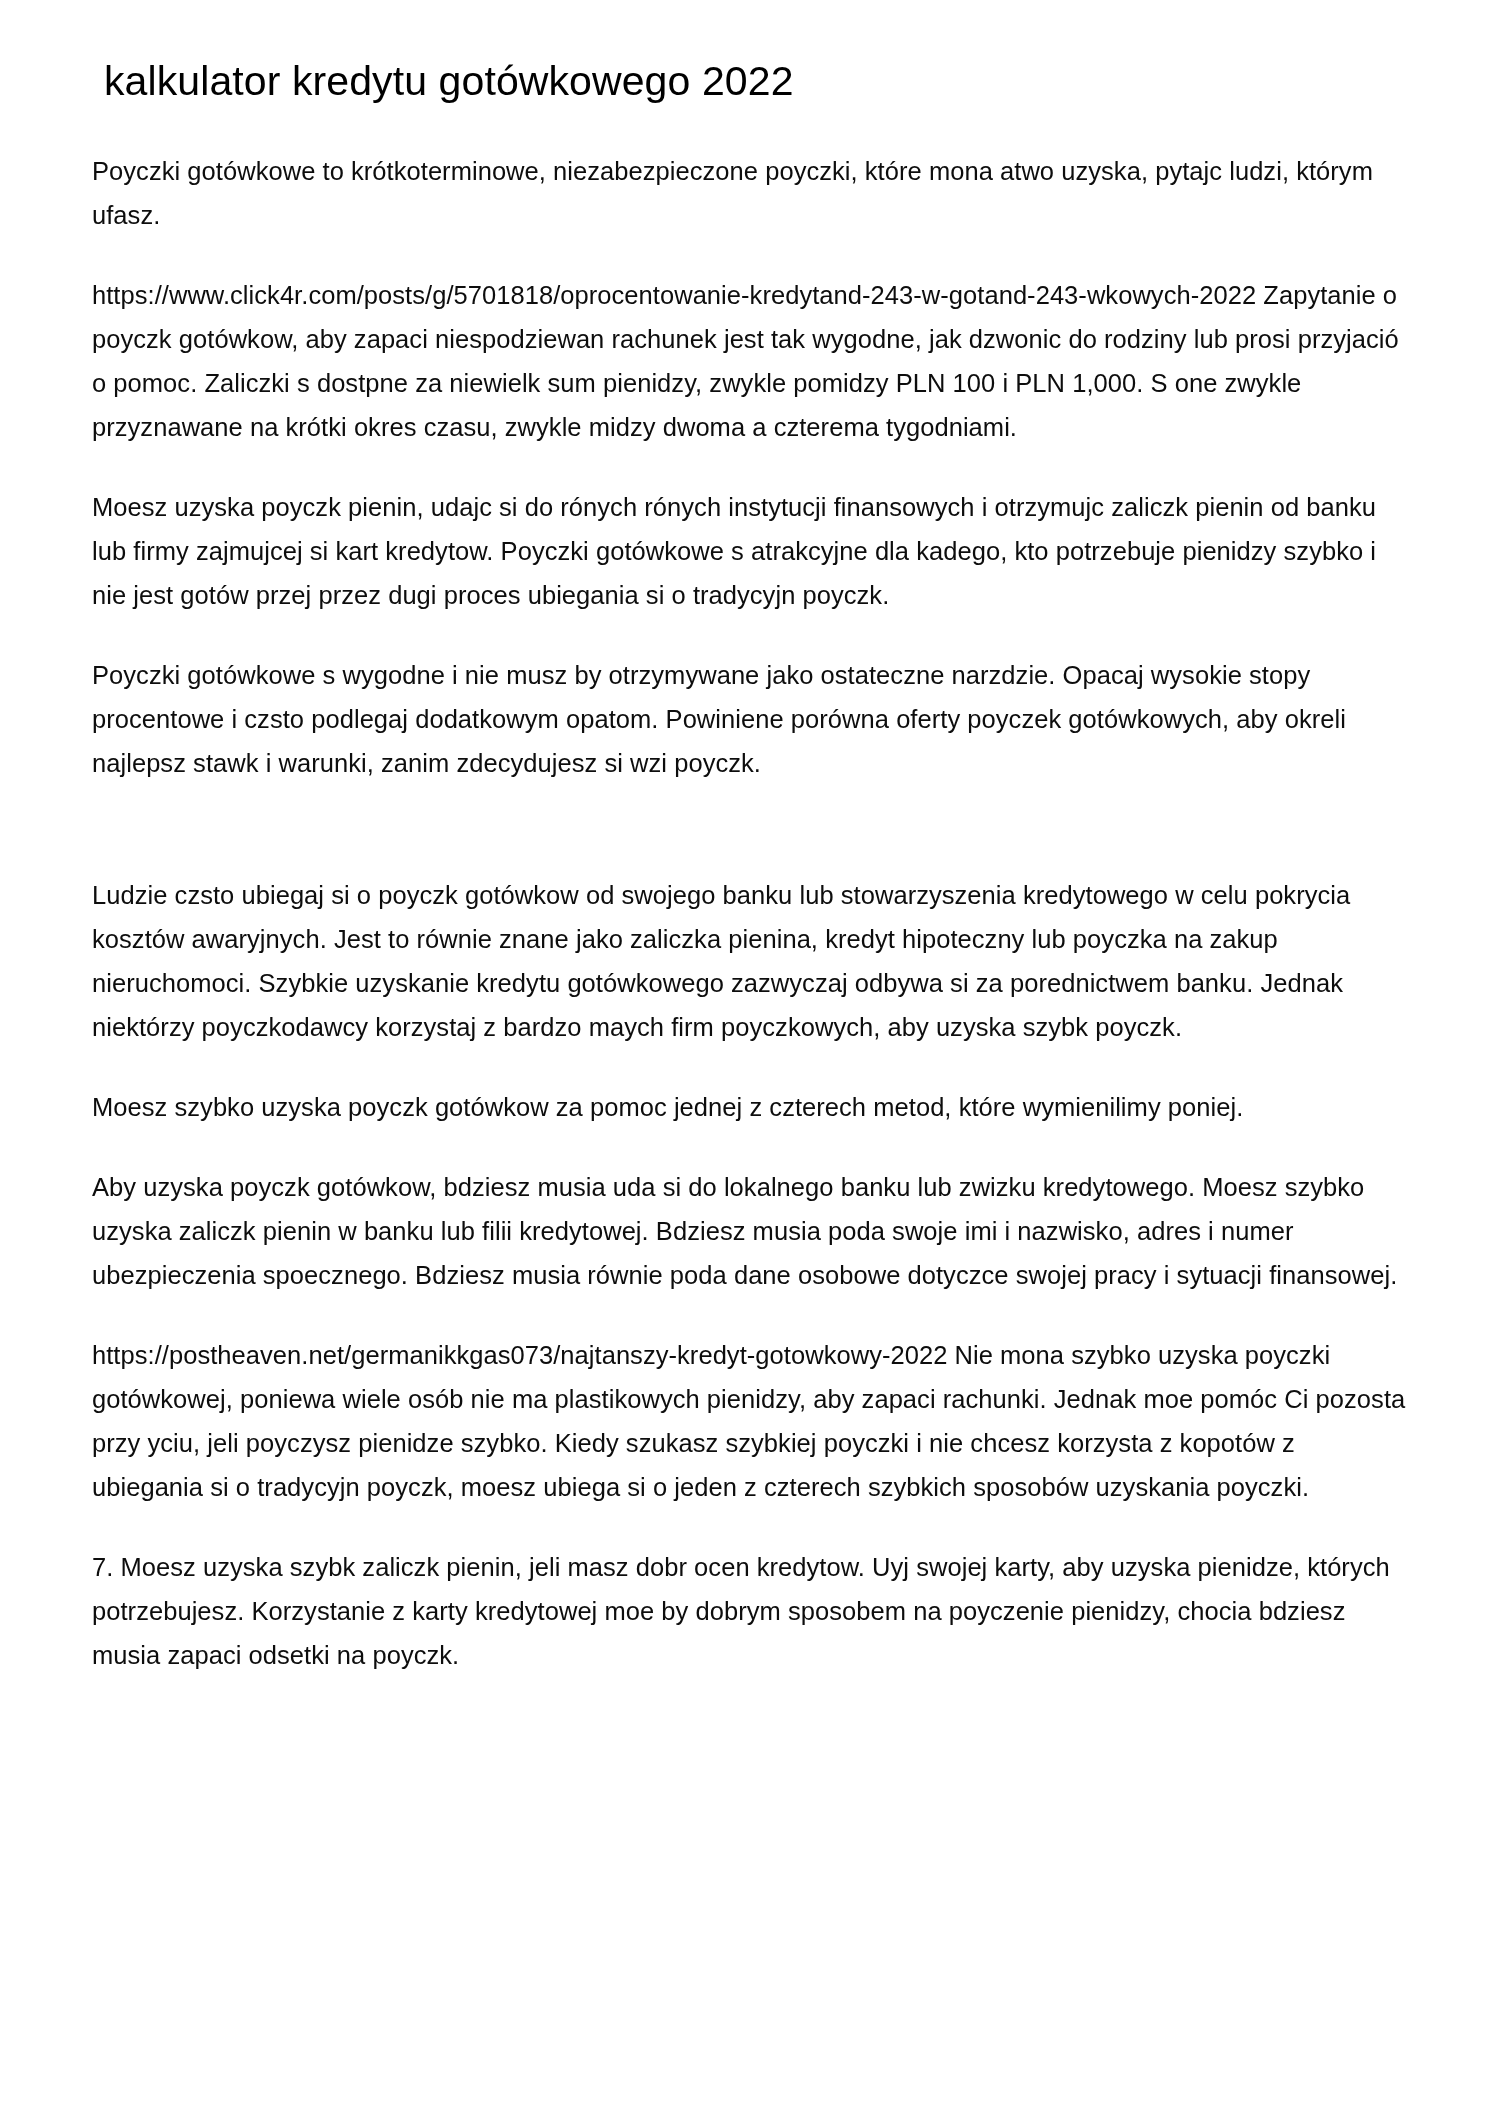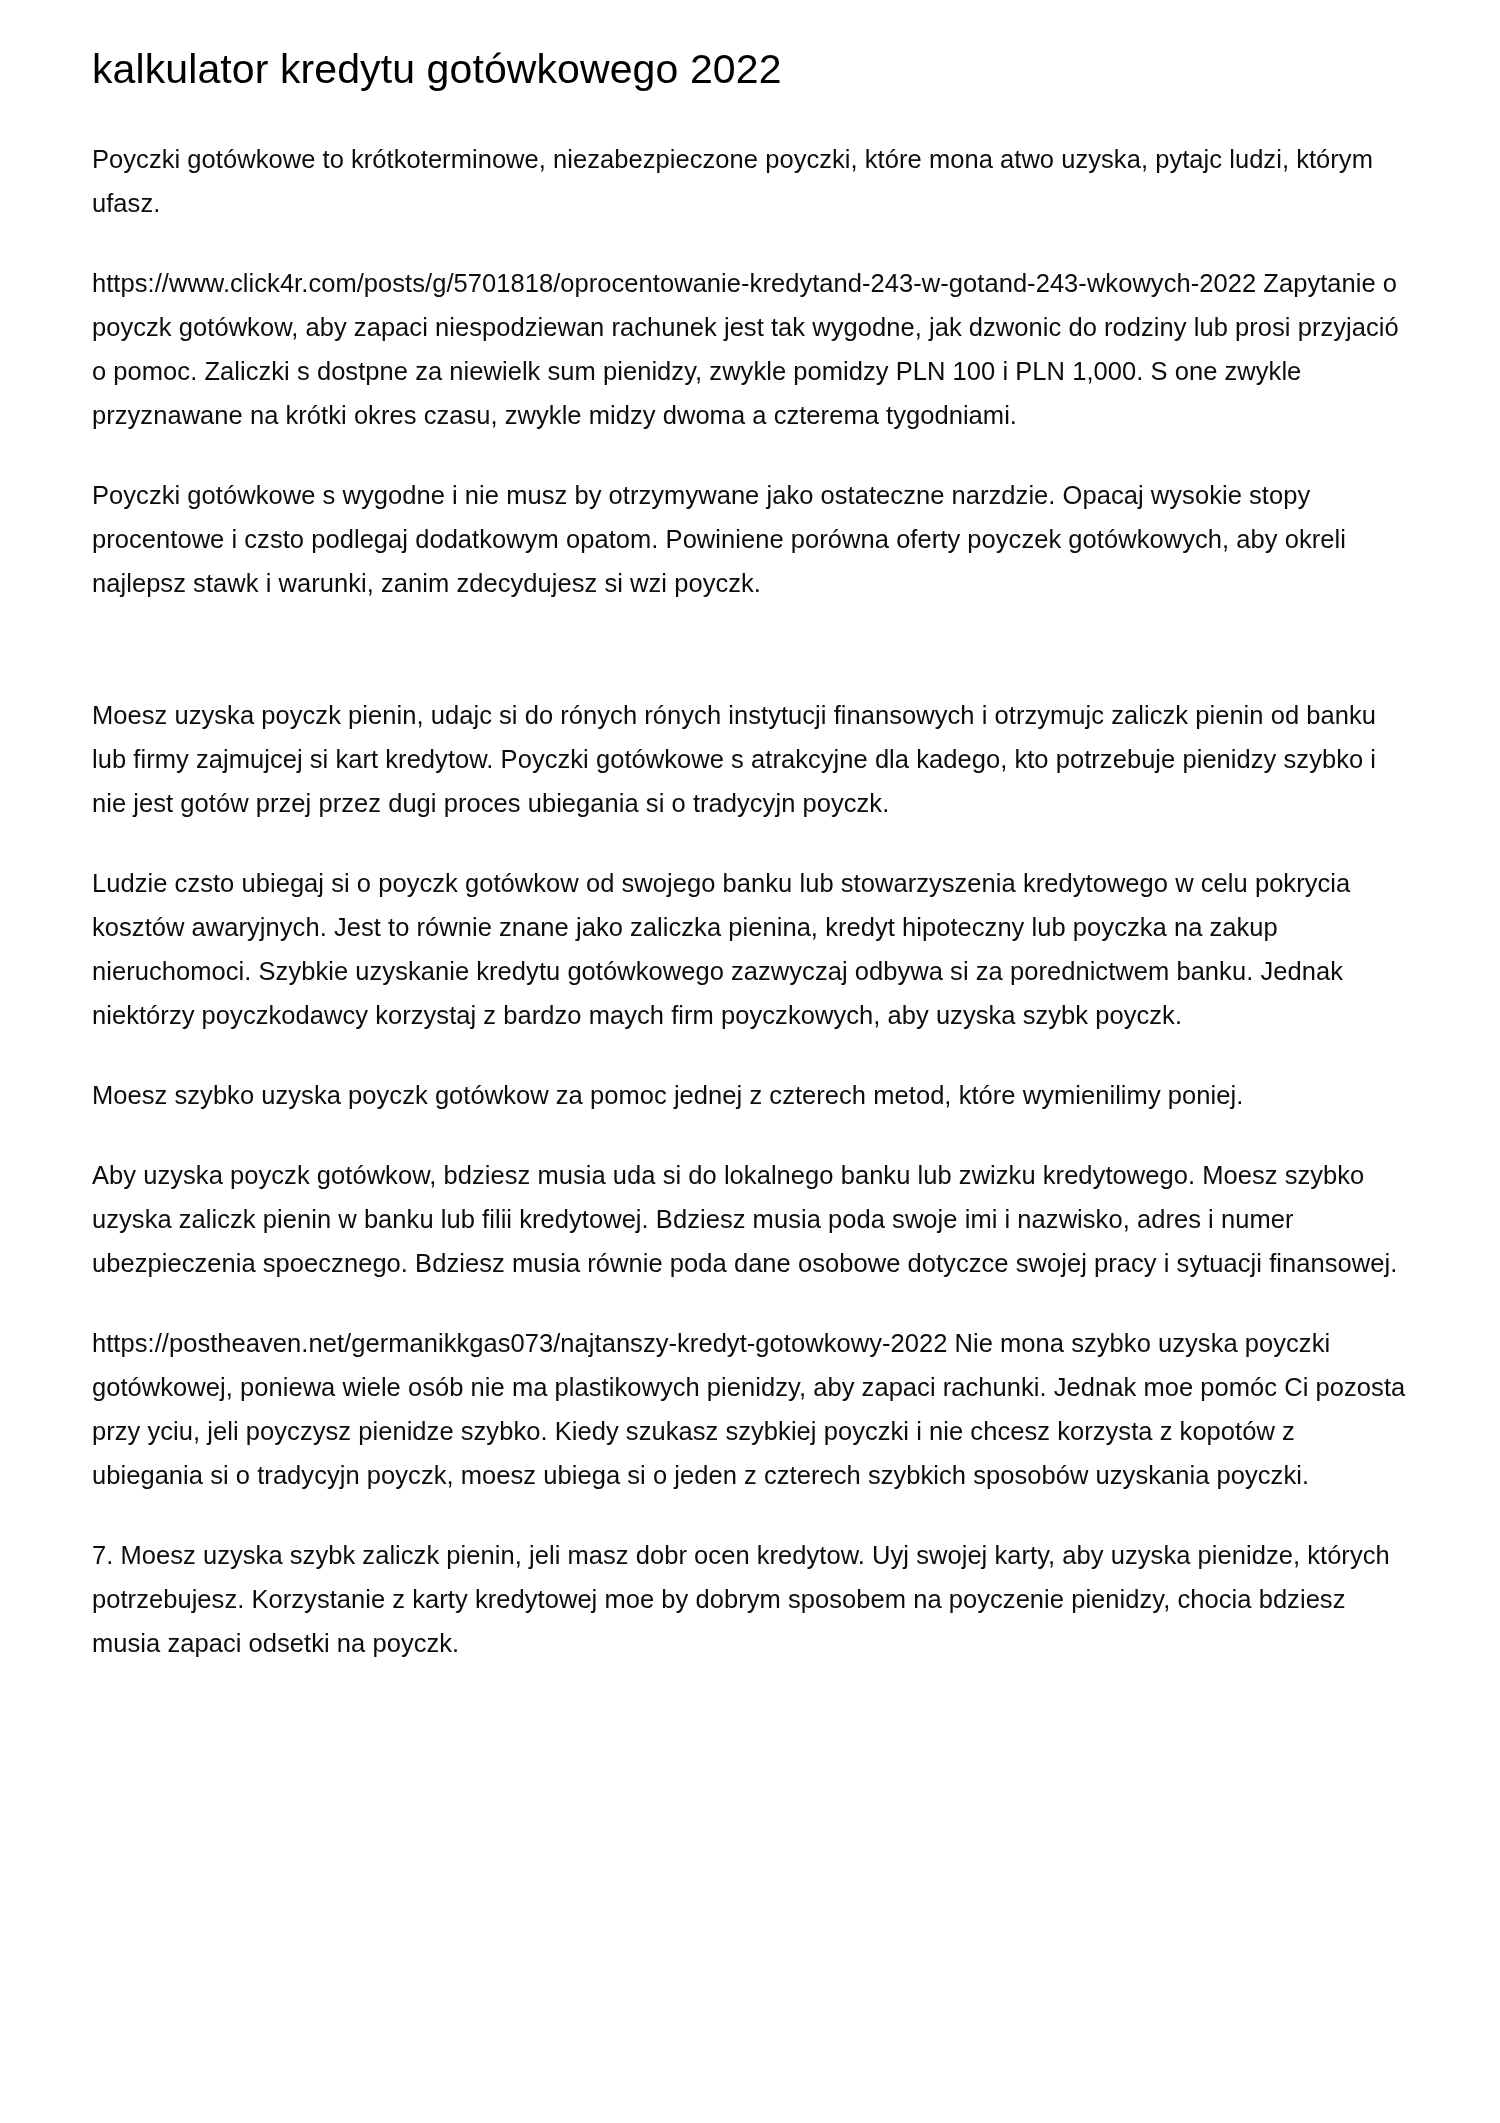--- a/index.html
+++ b/index.html
@@ -20,21 +20,21 @@
     min-height: 2123px;
     padding: 0 92px;
     background: #ffffff;
   }
   .doc-title {
     font-size: 41px;
     font-weight: 400;
     line-height: 1.25;
     letter-spacing: 0.1px;
     color: #000000;
-    margin: 0;
+    margin: 12px;
     padding-top: 44px;
     padding-bottom: 0;
   }
   .body-copy {
     margin-top: 42px;
   }
   .para {
     font-size: 25.5px;
     line-height: 44px;
     font-weight: 400;
@@ -58,23 +58,23 @@
 <div class="page">
 
   <h1 class="doc-title">kalkulator kredytu gotówkowego 2022</h1>
 
   <div class="body-copy">
 
     <p class="para">Poyczki gotówkowe to krótkoterminowe, niezabezpieczone poyczki, które mona atwo uzyska, pytajc ludzi, którym ufasz.</p>
 
     <p class="para">https://www.click4r.com/posts/g/5701818/oprocentowanie-kredytand-243-w-gotand-243-wkowych-2022 Zapytanie o poyczk gotówkow, aby zapaci niespodziewan rachunek jest tak wygodne, jak dzwonic do rodziny lub prosi przyjació o pomoc. Zaliczki s dostpne za niewielk sum pienidzy, zwykle pomidzy PLN 100 i PLN 1,000. S one zwykle przyznawane na krótki okres czasu, zwykle midzy dwoma a czterema tygodniami.</p>
 
+    <p class="para">Moesz uzyska poyczk pienin, udajc si do rónych rónych instytucji finansowych i otrzymujc zaliczk pienin od banku lub firmy zajmujcej si kart kredytow. Poyczki gotówkowe s atrakcyjne dla kadego, kto potrzebuje pienidzy szybko i nie jest gotów przej przez dugi proces ubiegania si o tradycyjn poyczk.</p>
+
     <p class="para gap-after">Poyczki gotówkowe s wygodne i nie musz by otrzymywane jako ostateczne narzdzie. Opacaj wysokie stopy procentowe i czsto podlegaj dodatkowym opatom. Powiniene porówna oferty poyczek gotówkowych, aby okreli najlepsz stawk i warunki, zanim zdecydujesz si wzi poyczk.</p>
-
-    <p class="para">Moesz uzyska poyczk pienin, udajc si do rónych rónych instytucji finansowych i otrzymujc zaliczk pienin od banku lub firmy zajmujcej si kart kredytow. Poyczki gotówkowe s atrakcyjne dla kadego, kto potrzebuje pienidzy szybko i nie jest gotów przej przez dugi proces ubiegania si o tradycyjn poyczk.</p>
 
     <p class="para">Ludzie czsto ubiegaj si o poyczk gotówkow od swojego banku lub stowarzyszenia kredytowego w celu pokrycia kosztów awaryjnych. Jest to równie znane jako zaliczka pienina, kredyt hipoteczny lub poyczka na zakup nieruchomoci. Szybkie uzyskanie kredytu gotówkowego zazwyczaj odbywa si za porednictwem banku. Jednak niektórzy poyczkodawcy korzystaj z bardzo maych firm poyczkowych, aby uzyska szybk poyczk.</p>
 
     <p class="para">Moesz szybko uzyska poyczk gotówkow za pomoc jednej z czterech metod, które wymienilimy poniej.</p>
 
     <p class="para">Aby uzyska poyczk gotówkow, bdziesz musia uda si do lokalnego banku lub zwizku kredytowego. Moesz szybko uzyska zaliczk pienin w banku lub filii kredytowej. Bdziesz musia poda swoje imi i nazwisko, adres i numer ubezpieczenia spoecznego. Bdziesz musia równie poda dane osobowe dotyczce swojej pracy i sytuacji finansowej.</p>
 
     <p class="para">https://postheaven.net/germanikkgas073/najtanszy-kredyt-gotowkowy-2022 Nie mona szybko uzyska poyczki gotówkowej, poniewa wiele osób nie ma plastikowych pienidzy, aby zapaci rachunki. Jednak moe pomóc Ci pozosta przy yciu, jeli poyczysz pienidze szybko. Kiedy szukasz szybkiej poyczki i nie chcesz korzysta z kopotów z ubiegania si o tradycyjn poyczk, moesz ubiega si o jeden z czterech szybkich sposobów uzyskania poyczki.</p>
 
     <p class="para">7. Moesz uzyska szybk zaliczk pienin, jeli masz dobr ocen kredytow. Uyj swojej karty, aby uzyska pienidze, których potrzebujesz. Korzystanie z karty kredytowej moe by dobrym sposobem na poyczenie pienidzy, chocia bdziesz musia zapaci odsetki na poyczk.</p>

